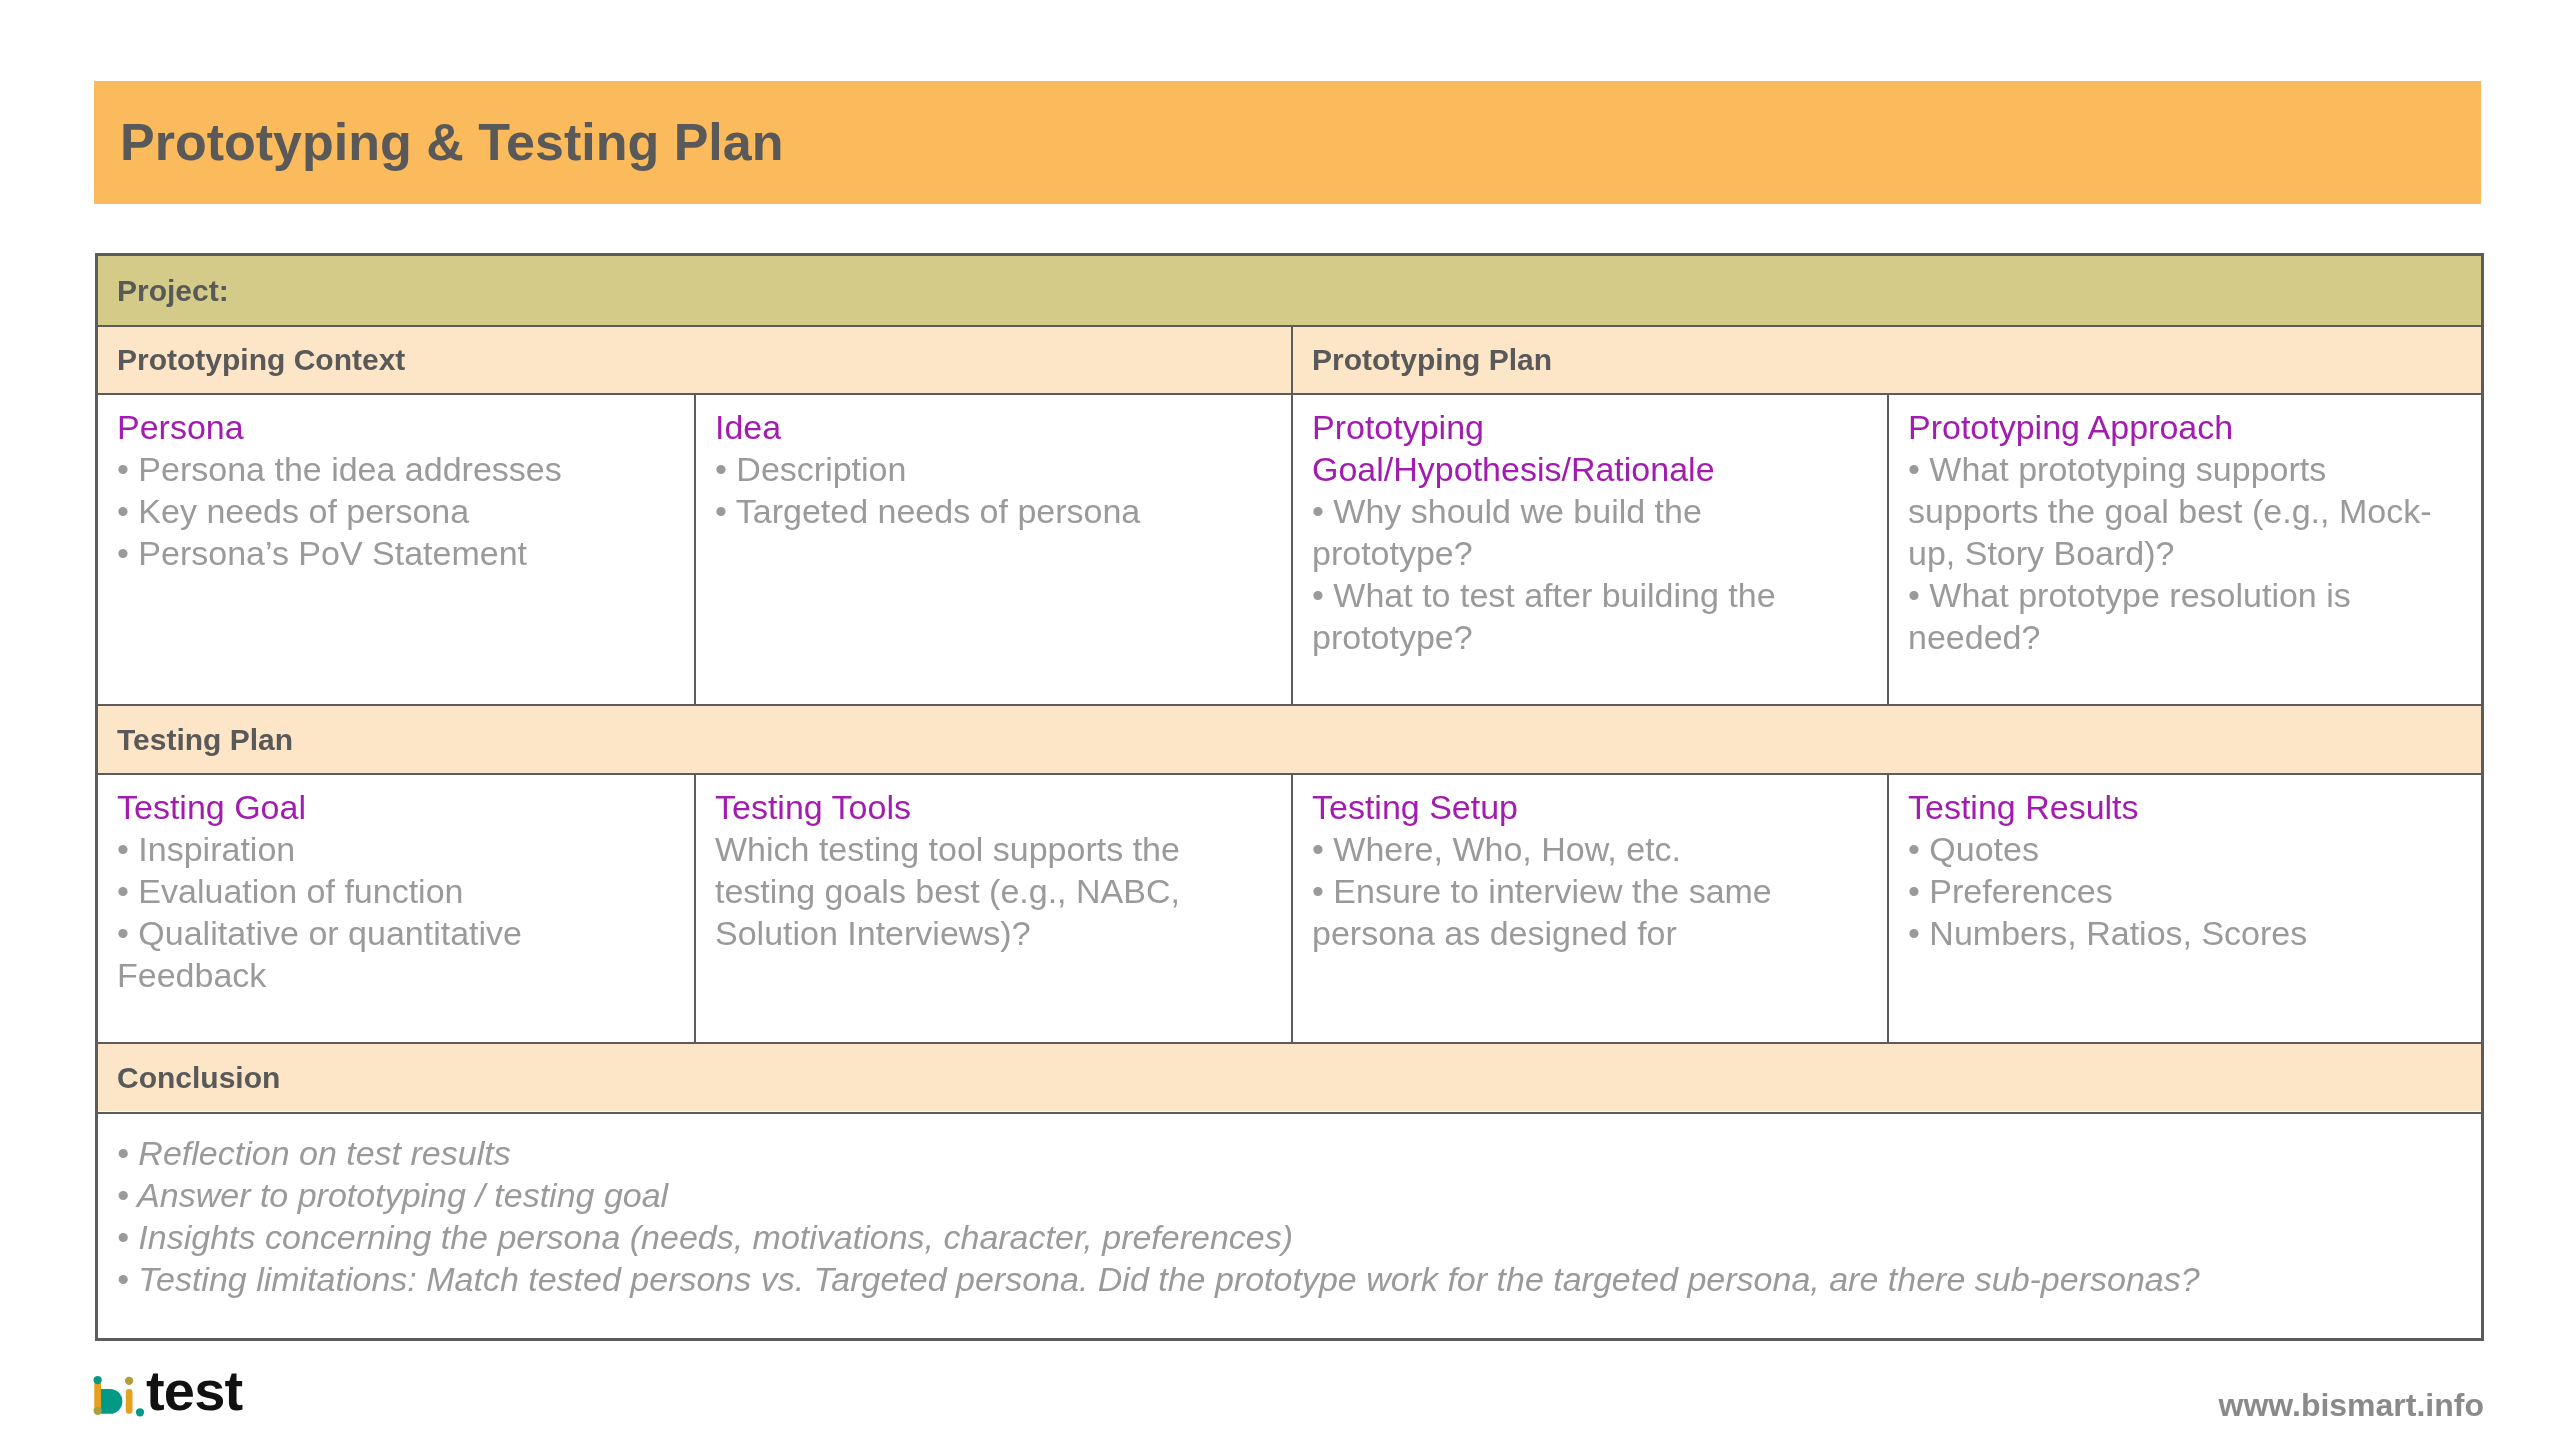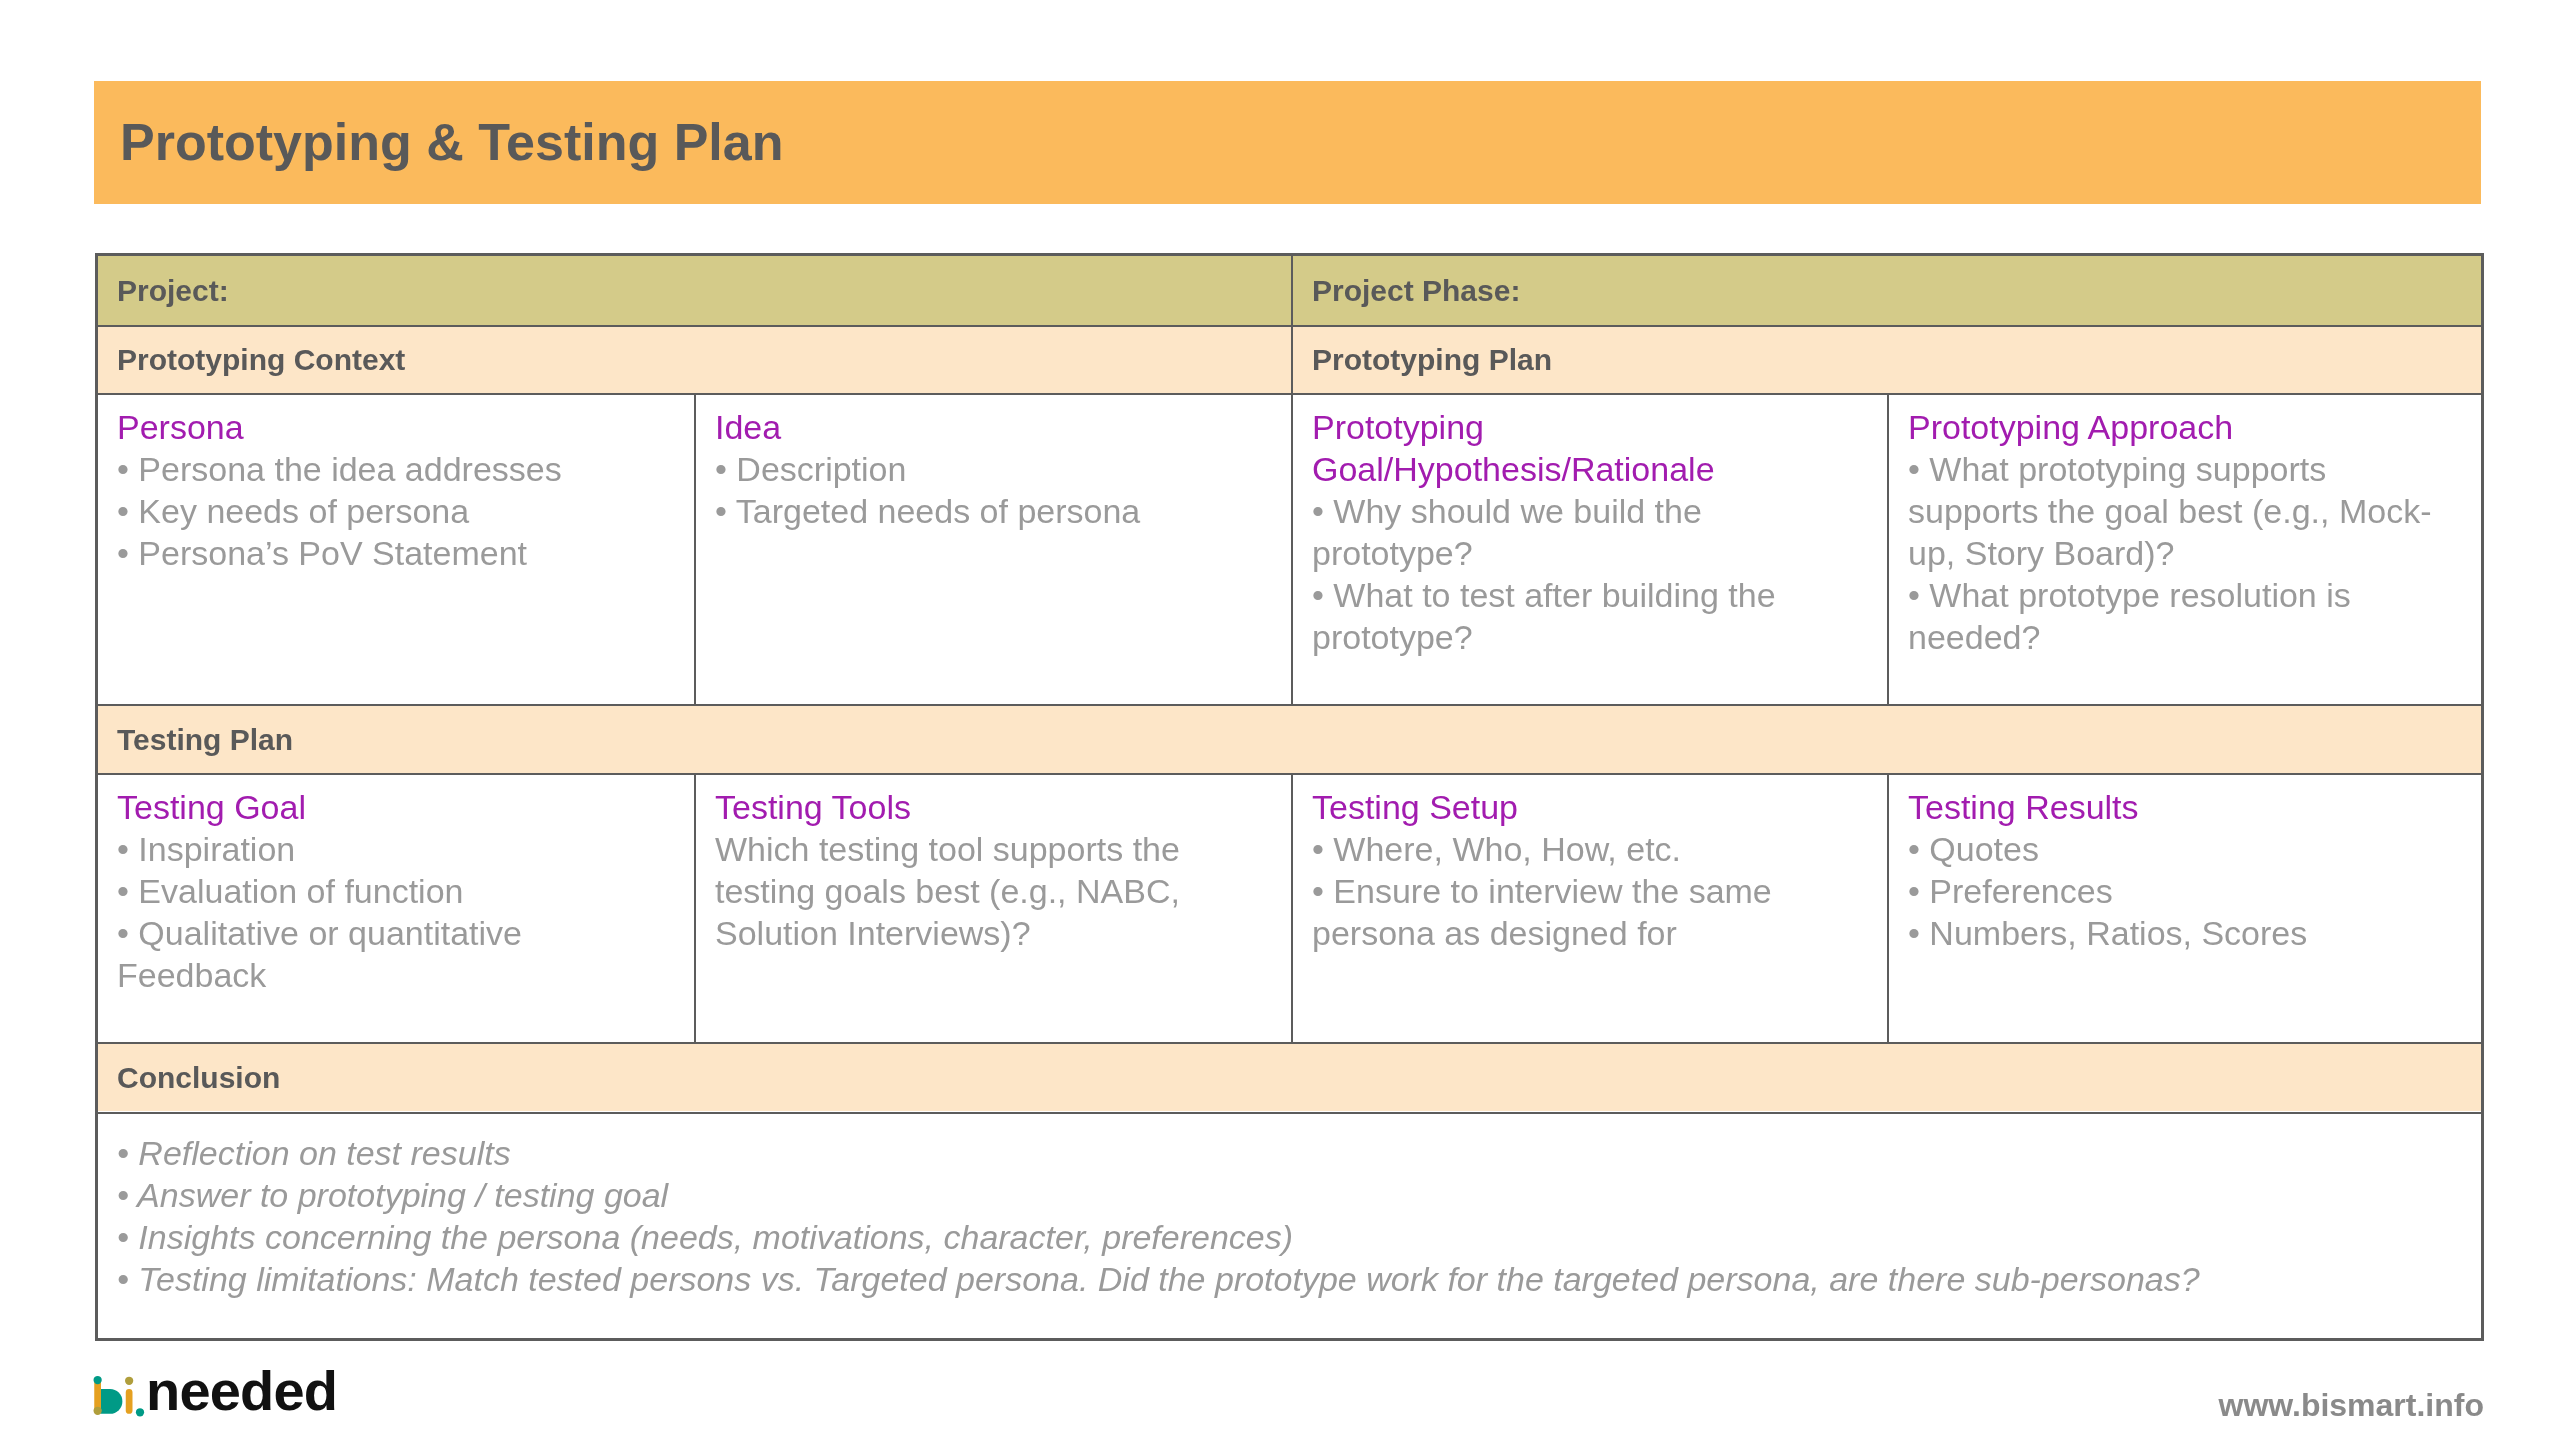--- a/index.html
+++ b/index.html
@@ -40,21 +40,20 @@
 <body>
 
 <div class="banner">
   <h1 class="banner-title">Prototyping &amp; Testing Plan</h1>
 </div>
 
 <div class="grid">
 
   <div class="row hdr-olive" style="top:0; height:69px;">
     <div class="hdr-cell" style="left:0; width:1193px;">Project:</div>
-    <div class="hdr-cell vline" style="left:1193px; right:0;">Project Phase:</div>
   </div>
 
   <div class="row hline hdr-peach" style="top:69px; height:68px;">
     <div class="hdr-cell" style="left:0; width:1193px;">Prototyping Context</div>
     <div class="hdr-cell vline" style="left:1193px; right:0;text-align:right;">Prototyping Plan</div>
   </div>
 
   <div class="row hline" style="top:137px; height:312px;">
     <div class="cell" style="left:0; width:596px;">
       <div class="cell-title">Persona</div>
@@ -141,17 +140,17 @@
     <circle cx="7.5" cy="13" r="5.5" fill="#009a86"></circle>
 
     <circle cx="7.5" cy="54" r="5.5" fill="#b09e3c"></circle>
 
     <rect x="45" y="25" width="9" height="33" rx="4.5" fill="#e5a020"></rect>
 
     <circle cx="49.5" cy="14" r="5.5" fill="#b09e3c"></circle>
 
     <circle cx="64" cy="56" r="5.5" fill="#009a86"></circle>
   </svg>
-  <span class="logo-word">needed</span>
+  <span class="logo-word">test</span>
 </div>
 
 <div class="footer-url">www.bismart.info</div>
 
 
 </body></html>

